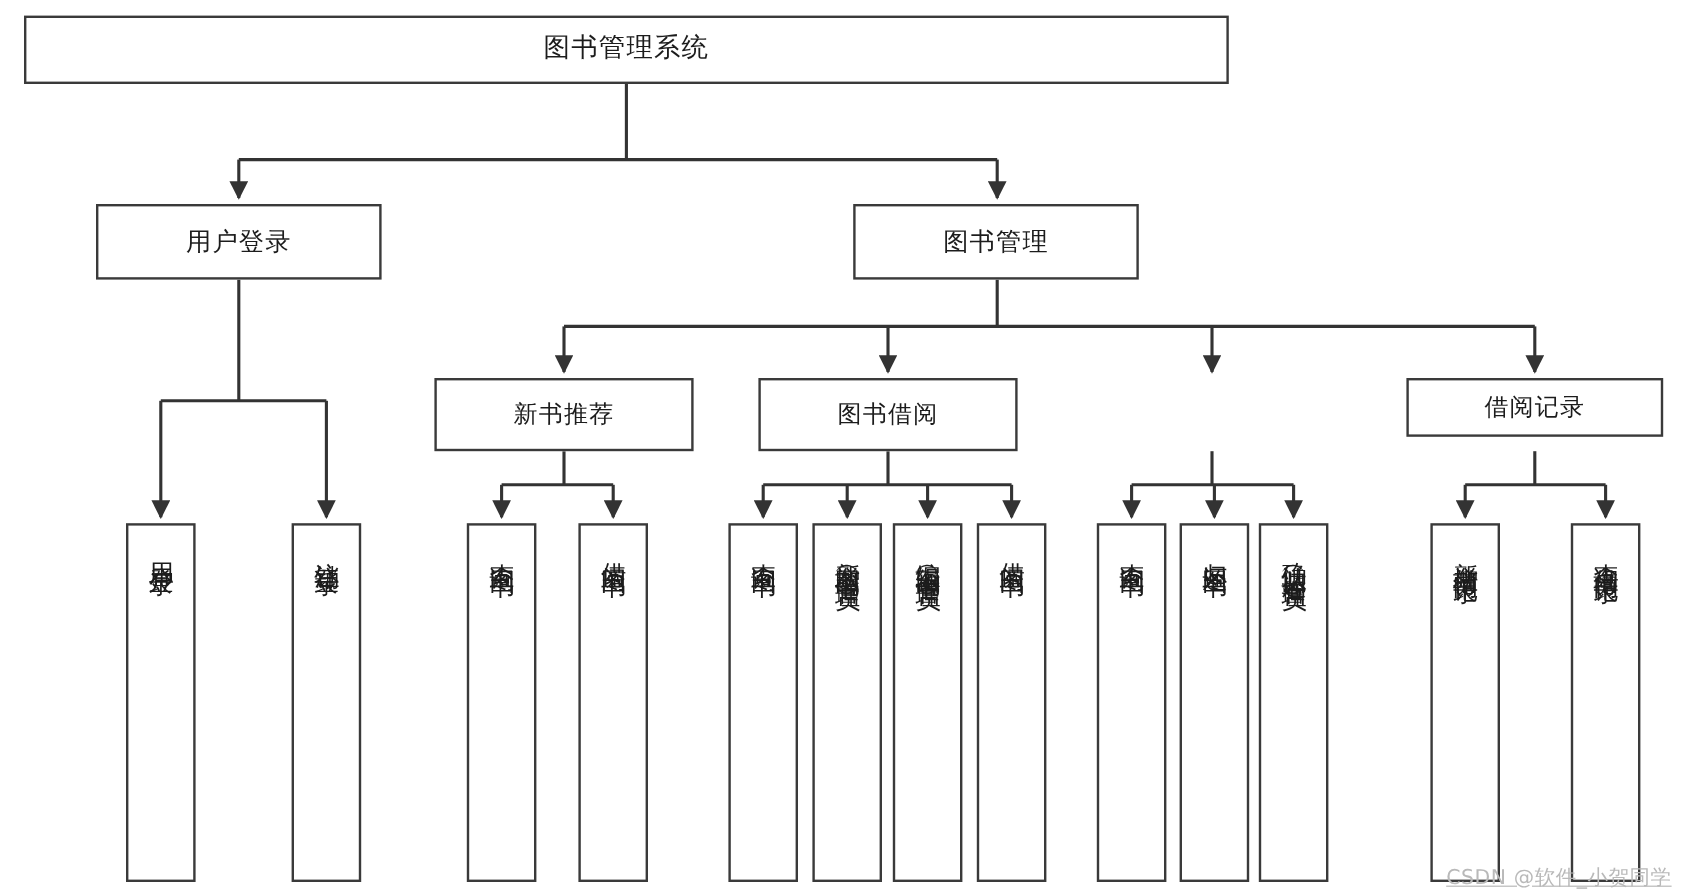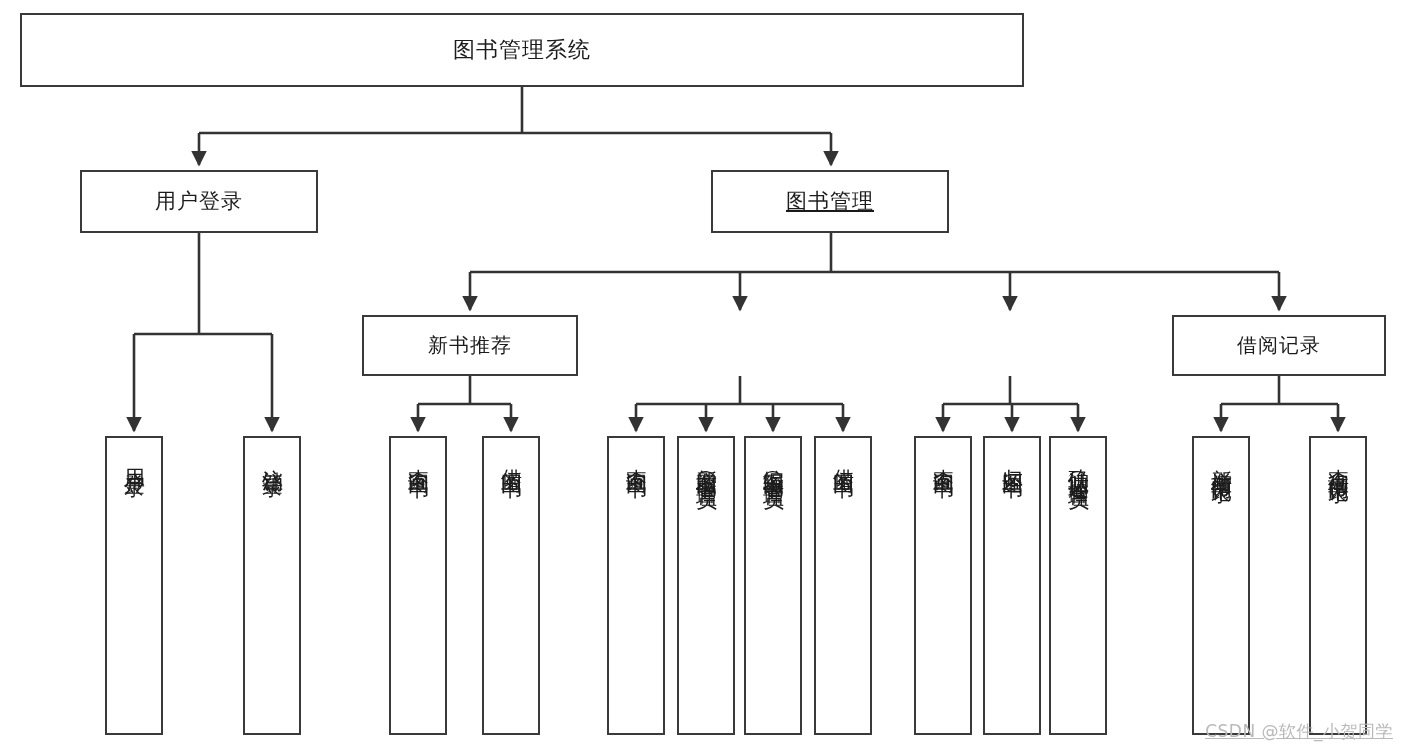--- a/index.html
+++ b/index.html
@@ -118,39 +118,42 @@
       <path d="M 1012 404 L 1012 431" marker-end="url(#arrow)"></path>
       <path d="M 1078 404 L 1078 431" marker-end="url(#arrow)"></path>
 
       <path d="M 1279 376 L 1279 404"></path>
       <path d="M 1221 404 L 1338 404"></path>
       <path d="M 1221 404 L 1221 431" marker-end="url(#arrow)"></path>
       <path d="M 1338 404 L 1338 431" marker-end="url(#arrow)"></path>
     </g>
   </svg>
 
-  <div class="node root" style="left:20px;top:13px;width:1004px;height:74px;">
+  <div class="node root" style="left:20px;top:13px;width:1004px;height:57px;font-family:Liberation Mono, monospace;">
     <span class="label">图书管理系统</span>
   </div>
 
   <div class="node lvl1" style="left:80px;top:170px;width:238px;height:63px;">
     <span class="label">用户登录</span>
   </div>
 
-  <div class="node lvl1" style="left:711px;top:170px;width:238px;height:63px;text-decoration:underline;">
+  <div class="node lvl1" style="left:711px;top:170px;width:238px;height:63px;">
     <span class="label">图书管理</span>
   </div>
 
   <div class="node lvl2" style="left:362px;top:315px;width:216px;height:61px;">
     <span class="label">新书推荐</span>
   </div>
 
-
-
-  <div class="node lvl2" style="left:1172px;top:315px;width:214px;height:61px;">
+  <div class="node lvl2" style="left:632px;top:315px;width:216px;height:61px;">
+    <span class="label">图书借阅</span>
+  </div>
+
+
+  <div class="node lvl2" style="left:1172px;top:315px;width:214px;height:49px;">
     <span class="label">借阅记录</span>
   </div>
 
   <div class="node leaf" style="left:105px;top:436px;width:58px;height:299px;">
     <span class="label">用户登录</span>
   </div>
 
   <div class="node leaf" style="left:243px;top:436px;width:58px;height:299px;">
     <span class="label">注销登录</span>
   </div>

